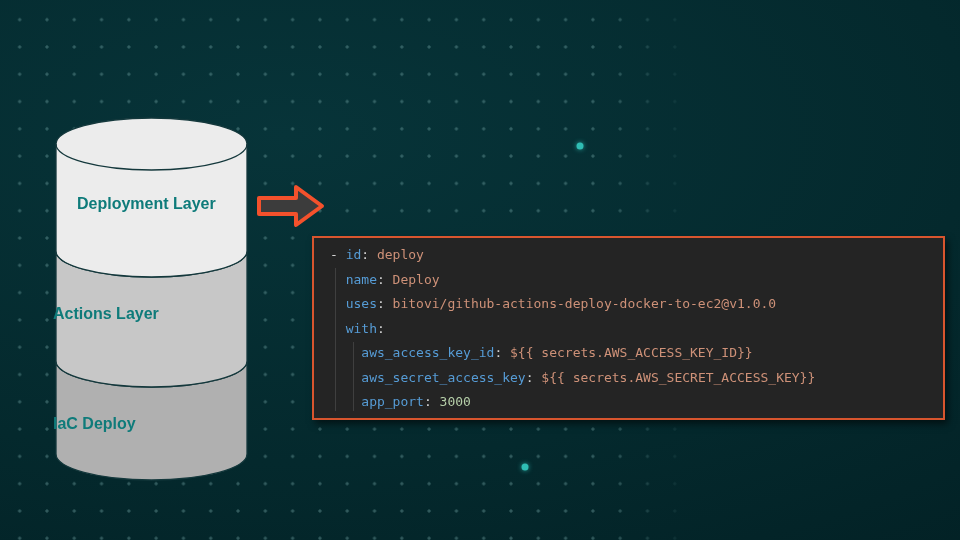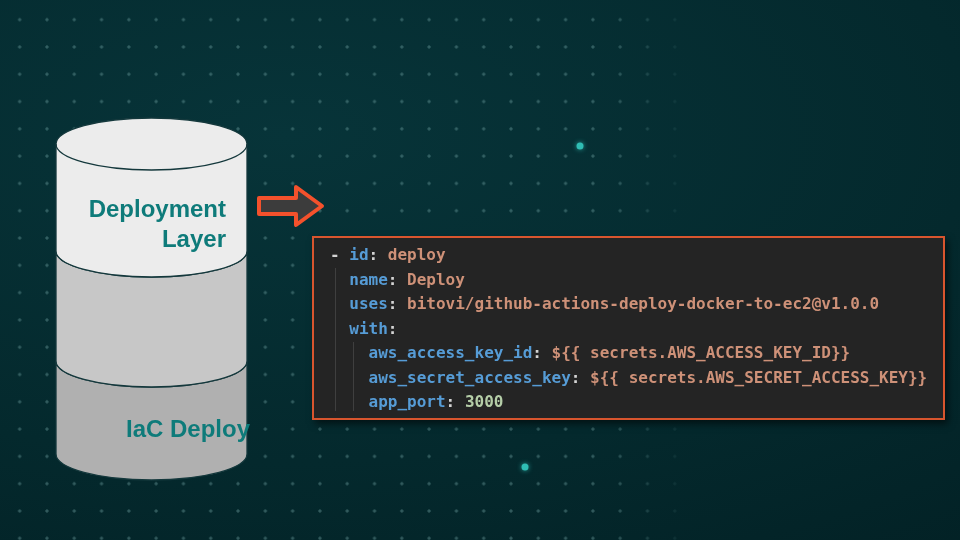--- a/index.html
+++ b/index.html
@@ -50,23 +50,23 @@
   
   .cylinder {
     position: absolute;
     left: 53px; top: 116px;
     width: 197px; height: 368px;
   }
   .cylinder svg { position: absolute; left: 0; top: 0; }
   .layer-label {
     position: absolute;
     width: 100%;
-    text-align: right;
+    text-align: left;
     font-weight: bold;
-    font-size: 24px;
+    font-size: 16px;
     line-height: 1.26;
     color: #0e7b7a;
   }
   .label-deployment { top: 78px; padding: 0 24px; }
   .label-actions    { top: 188px; }
   .label-iac        { top: 298px; }
 
   
   .arrow {
     position: absolute;
@@ -86,24 +86,23 @@
     left: 312px; top: 236px;
     width: 633px; height: 184px;
     background: #242424;
     border: 2.5px solid #d8552e;
     box-shadow: 3px 4px 7px rgba(0,0,0,0.55);
   }
   .code-lines {
     position: absolute;
     left: 16px; top: 5px;
     font-family: "DejaVu Sans Mono", monospace;
-    font-size: 16px;
+    font-size: 13px;
     line-height: 24.5px;
     white-space: pre;
-    font-weight: bold;
   }
   .tok-punct  { color: #d4d4d4; }
   .tok-key    { color: #569cd6; }
   .tok-value  { color: #ce9178; }
   .tok-number { color: #b5cea8; }
   .indent-guide {
     position: absolute;
     width: 1px;
     background: #3f3f3f;
   }
@@ -125,20 +124,21 @@
 
       <path d="M3,245 A95.5,26 0 0 0 194,245 L194,338 A95.5,26 0 0 1 3,338 Z" stroke="#14383c" stroke-width="1.3" fill="#b0b0b0"></path>
 
       <path d="M3,135 A95.5,26 0 0 0 194,135 L194,245 A95.5,26 0 0 1 3,245 Z" stroke="#14383c" stroke-width="1.3" fill="#c7c7c7"></path>
 
       <path d="M3,28 A95.5,26 0 0 1 194,28 L194,135 A95.5,26 0 0 1 3,135 Z" stroke="#14383c" stroke-width="1.3" fill="#ececec"></path>
 
       <path d="M3,28 A95.5,26 0 0 0 194,28" fill="none" stroke="#14383c" stroke-width="1.3"></path>
     </svg>
     <div class="layer-label label-deployment">Deployment Layer</div>
+    <div class="layer-label label-actions">Actions Layer</div>
     <div class="layer-label label-iac">IaC Deploy</div>
   </div>
 
   <svg class="arrow" viewBox="0 0 70 50">
     <path d="M3,17 L40,17 L40,6 L66,25 L40,44 L40,33 L3,33 Z"></path>
   </svg>
 
   <div class="code-block">
     <div class="indent-guide guide-1"></div>
     <div class="indent-guide guide-2"></div>

